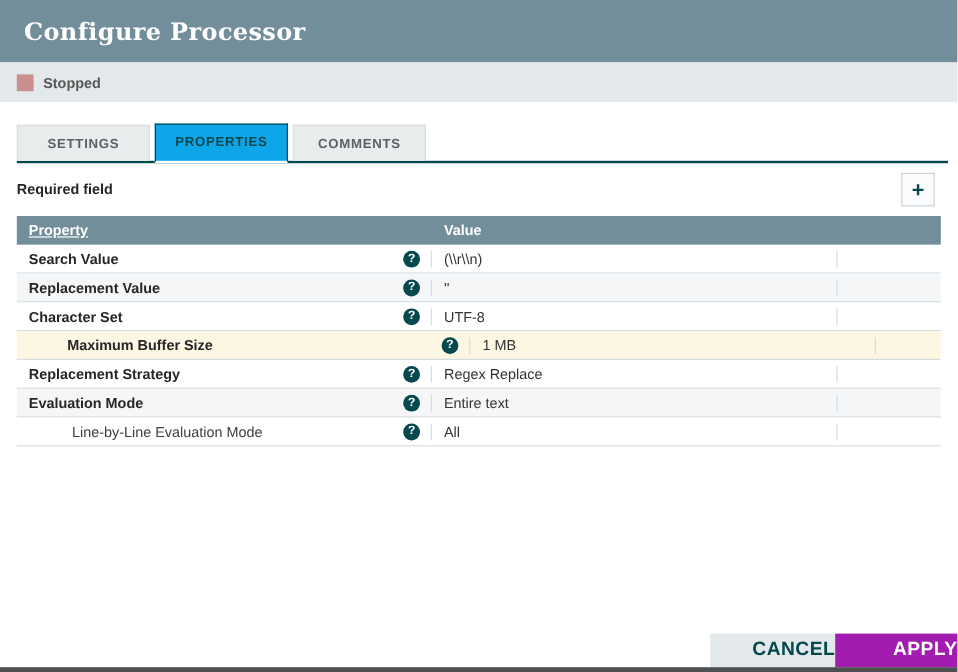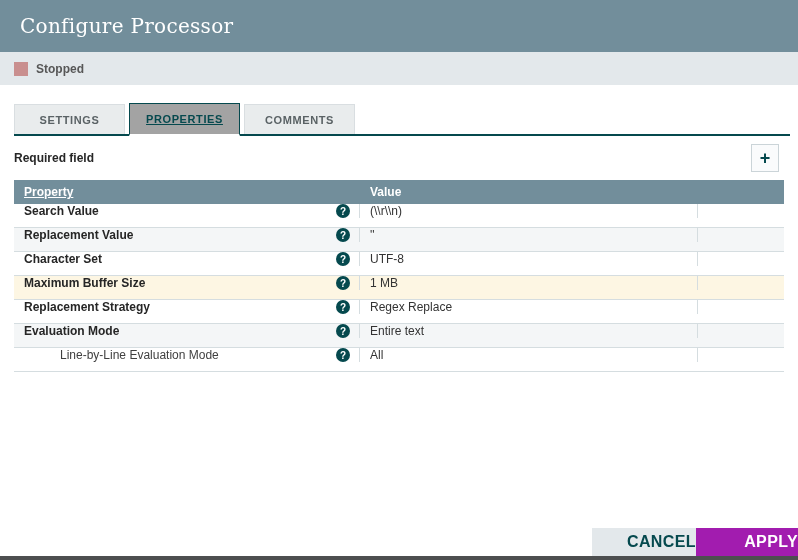--- a/index.html
+++ b/index.html
@@ -3,50 +3,50 @@
 <meta charset="utf-8">
 <style>
   * { margin: 0; padding: 0; box-sizing: border-box; }
   html, body { width: 798px; height: 560px; overflow: hidden; }
   body { font-family: "Liberation Sans", sans-serif; background: #ffffff; position: relative; }
 
   .dialog { position: absolute; inset: 0; background: #fff; }
 
   
   .header { height: 52px; background: #728e9b; display: flex; align-items: center; padding-left: 20px; }
-  .header h1 { font-family: "DejaVu Serif", serif; font-weight: normal; font-size: 20px; color: #ffffff; letter-spacing: 0.3px; }
+  .header h1 { font-family: "DejaVu Serif", serif; font-weight: bold; font-size: 20px; color: #ffffff; letter-spacing: 0.3px; }
 
   
   .statusbar { height: 33px; background: #e3e8eb; display: flex; align-items: center; padding-left: 14px; }
   .status-swatch { width: 14px; height: 14px; background: #c98f8f; display: inline-block; }
   .status-label { margin-left: 8px; font-size: 12px; font-weight: bold; color: #575757; }
 
   
   .tabs { margin: 18px 8px 0 14px; display: flex; align-items: flex-end; border-bottom: 2px solid #05494e; }
   .tab { width: 111px; height: 30px; margin-right: 4px; background: #e9eced; border: 1px solid #d9dee1; border-bottom: none;
          display: flex; align-items: center; justify-content: center;
          font-size: 11px; font-weight: bold; letter-spacing: 0.6px; color: #5a6265; cursor: pointer; }
-  .tab.active { height: 33px; margin-bottom: -2px; background: #a3a3a3; border: 1px solid #05494e; border-bottom: 2px solid #ffffff; color: #05494e; text-decoration: underline; }
+  .tab.active { height: 33px; margin-bottom: -2px; background: #0ea5e9; border: 1px solid #05494e; border-bottom: 2px solid #ffffff; color: #05494e; }
 
   
   .toolbar { height: 44px; display: flex; align-items: center; justify-content: space-between; padding: 0 19px 0 14px; }
   .required-label { font-size: 12px; font-weight: bold; color: #262626; }
   .add-btn { width: 28px; height: 28px; background: #fafbfc; border: 1px solid #cbd4d8; cursor: pointer;
              display: flex; align-items: center; justify-content: center; }
   .add-btn span { font-size: 18px; font-weight: bold; color: #05494e; line-height: 1; }
 
   
   .table { margin: 0 14px; width: 770px; font-size: 12px; }
   .thead { display: flex; height: 24px; background: #728e9b; color: #ffffff; font-weight: bold; align-items: center; }
   .thead .col-prop { width: 346px; padding-left: 10px; text-decoration: underline; }
   .thead .col-val  { width: 338px; padding-left: 10px; }
   .thead .col-extra { flex: 1; }
-  .row { display: flex; height: 24px; border-bottom: 1px solid #d5dde0; background: #ffffff; align-items: flex-start; cursor: pointer; }
+  .row { display: flex; height: 24px; border-bottom: 1px solid #d5dde0; background: #ffffff; align-items: center; cursor: pointer; }
   .row.alt { background: #f4f6f7; }
-  .row.hl  { background: #fdf6e3; }
+  .row.hl  { background: #fdf6e3; padding-left: 32px; }
   .cell { display: flex; align-items: center; }
   .cell.prop { width: 346px; padding: 0 9px 0 10px; justify-content: space-between; border-right: 1px solid #d5dde0; }
   .cell.val  { width: 338px; padding-left: 10px; border-right: 1px solid #d5dde0; color: #333333; }
   .cell.extra { flex: 1; }
   .prop-name { font-weight: bold; color: #262626; }
   .row.optional .prop-name { font-weight: normal; color: #404040; margin-left: 36px; }
   .help { width: 14px; height: 14px; min-width: 14px; border-radius: 50%; background: #05494e; color: #ffffff;
           font-size: 10px; font-weight: bold; display: flex; align-items: center; justify-content: center; cursor: pointer; }
 
   

